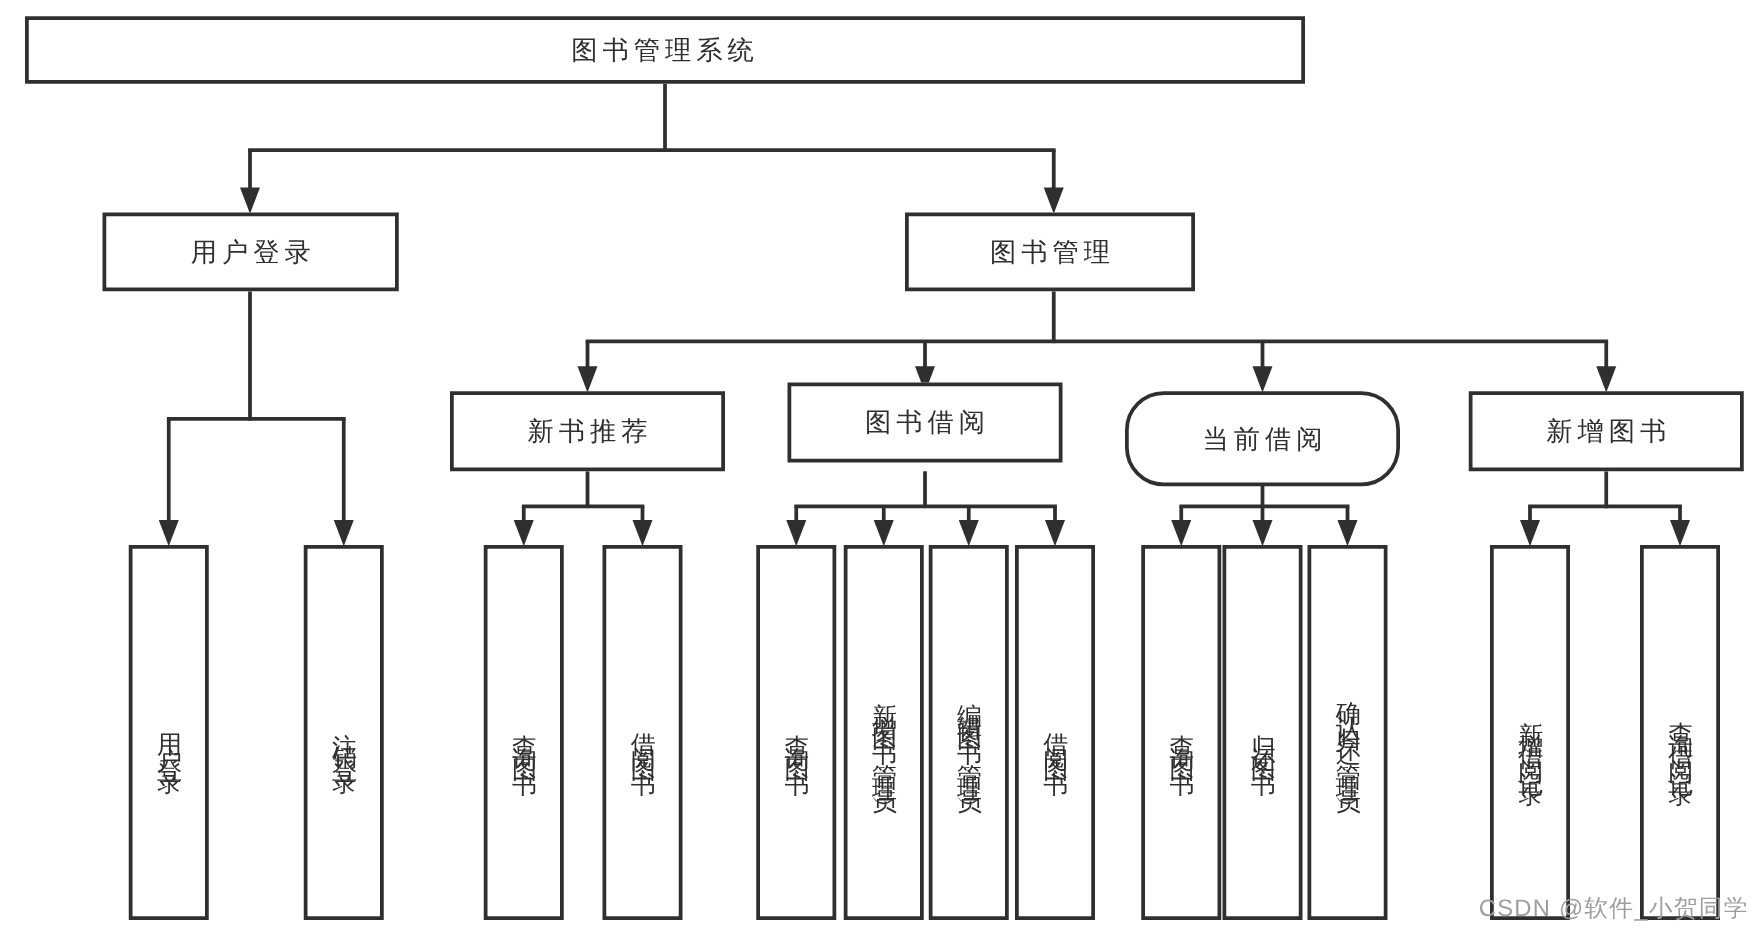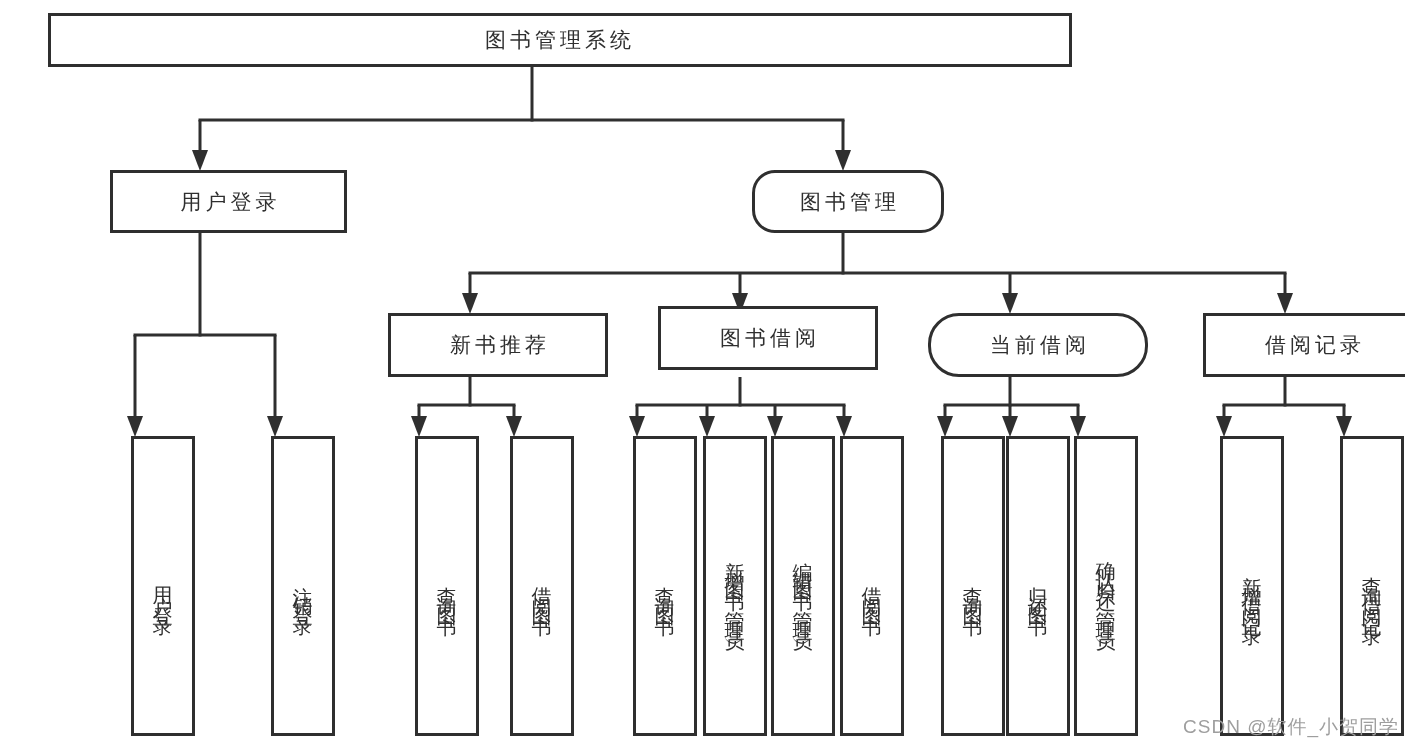--- a/index.html
+++ b/index.html
@@ -20,21 +20,20 @@
   #wires{position:absolute;left:0;top:0;width:1405px;height:747px;}
   #wires line{stroke:var(--line);stroke-width:3;}
   #wires polygon{fill:var(--line);stroke:none;}
   .box{
     position:absolute;
     box-sizing:border-box;
     border:3px solid var(--line);
     background:var(--bg);
     display:flex;align-items:center;justify-content:center;
     color:var(--text);
-    margin-left:28px;
   }
   .hlabel{
     font-size:21px;
     letter-spacing:4px;
     white-space:nowrap;
     padding-left:4px; 
   }
   .root-label{font-size:21px;letter-spacing:4px;}
   .vtext{
     writing-mode:vertical-rl;
@@ -134,35 +133,35 @@
     </g>
   </svg>
 
   <div class="box" style="left:20px;top:13px;width:1024px;height:54px;">
     <span class="root-label">图书管理系统</span>
   </div>
 
   <div class="box" style="left:82px;top:170px;width:237px;height:63px;">
     <span class="hlabel">用户登录</span>
   </div>
-  <div class="box" style="left:724px;top:170px;width:192px;height:63px;border-radius:23px;">
+  <div class="box" style="left:724px;top:170px;width:232px;height:63px;">
     <span class="hlabel">图书管理</span>
   </div>
 
   <div class="box" style="left:360px;top:313px;width:220px;height:64px;justify-content:center;">
     <span class="hlabel">新书推荐</span>
   </div>
   <div class="box" style="left:630px;top:306px;width:220px;height:64px;">
     <span class="hlabel">图书借阅</span>
   </div>
-  <div class="box" style="left:900px;top:313px;width:220px;height:64px;border-radius:31px;">
+  <div class="box" style="left:900px;top:313px;width:220px;height:76px;border-radius:31px;">
     <span class="hlabel">当前借阅</span>
   </div>
   <div class="box" style="left:1175px;top:313px;width:220px;height:64px;">
-    <span class="hlabel">借阅记录</span>
+    <span class="hlabel">新增图书</span>
   </div>
 
   <div class="box" style="left:103px;top:436px;width:64px;height:300px;">
     <span class="vtext">用户登录</span>
   </div>
   <div class="box" style="left:243px;top:436px;width:64px;height:300px;">
     <span class="vtext">注销登录</span>
   </div>
 
   <div class="box" style="left:387px;top:436px;width:64px;height:300px;">

